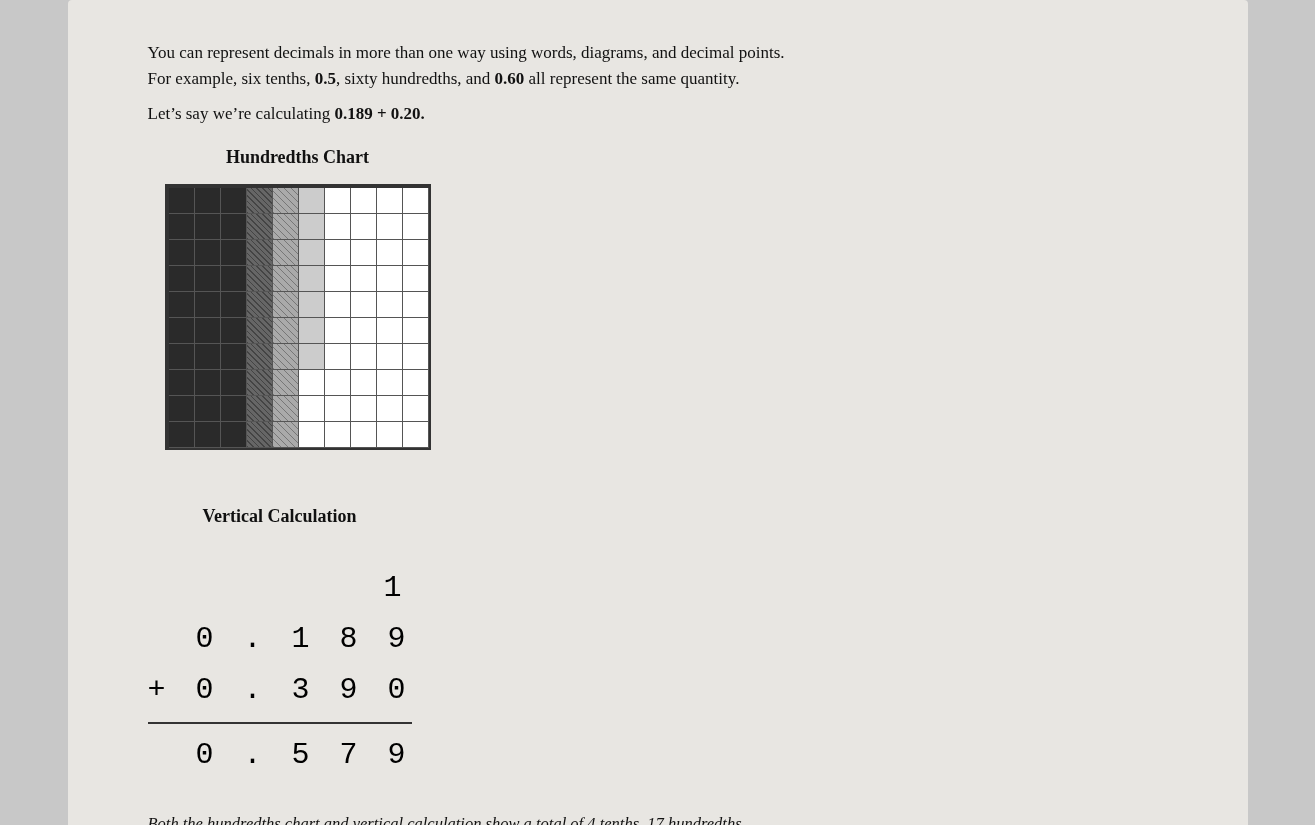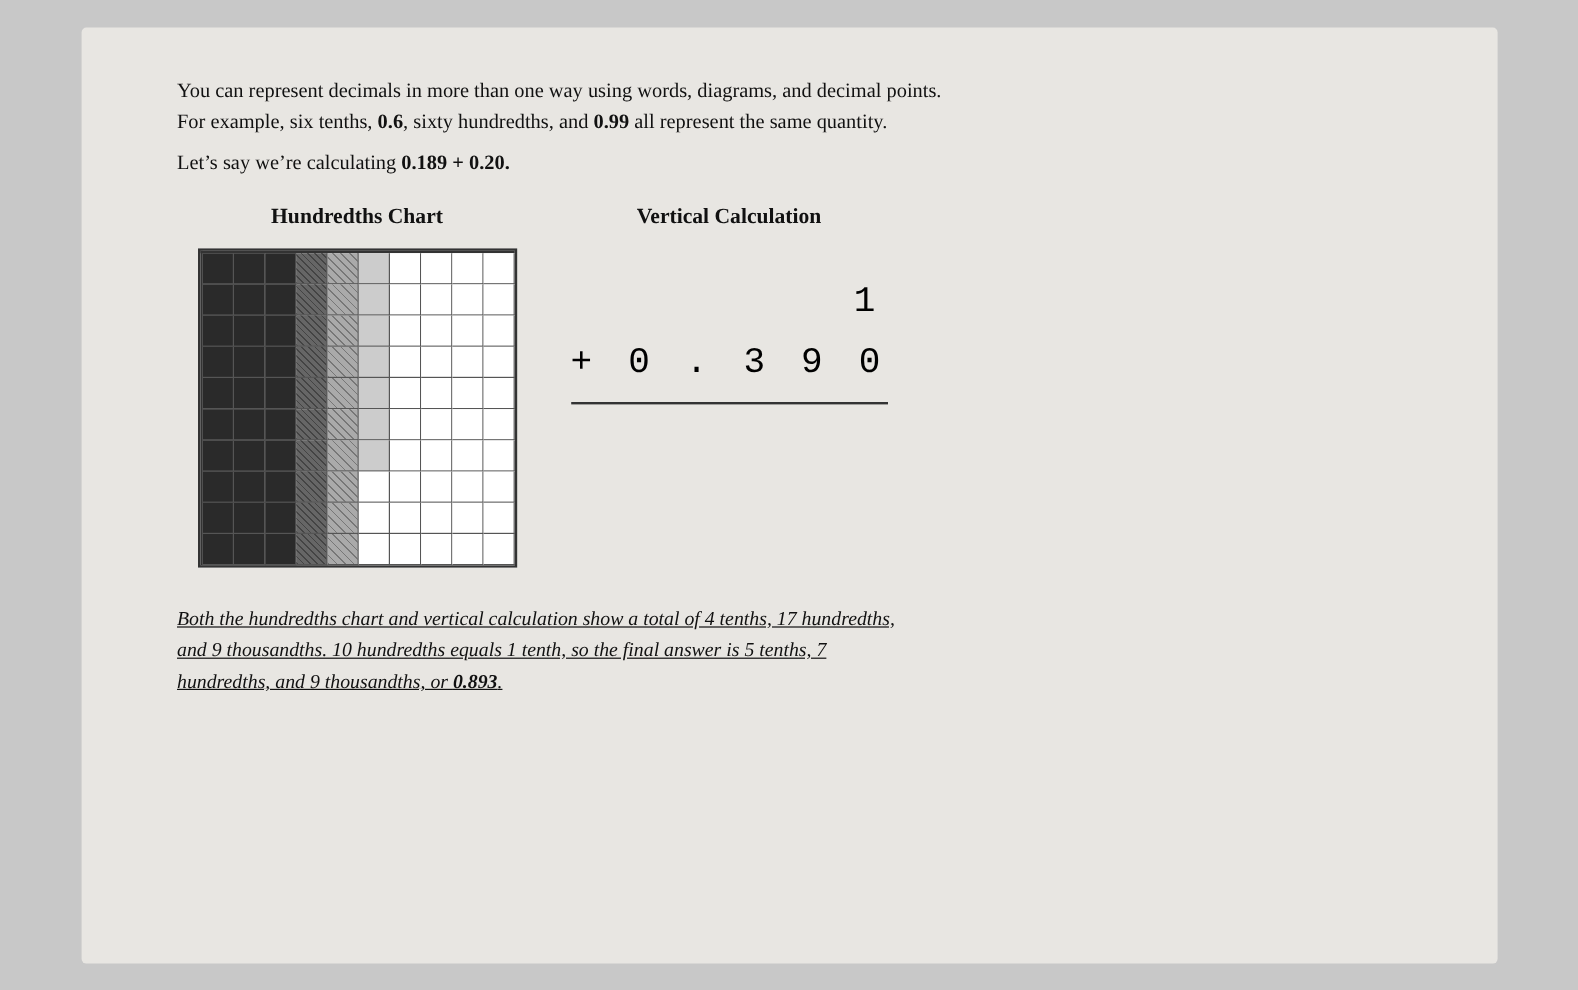--- a/index.html
+++ b/index.html
@@ -38,23 +38,23 @@
 
     .lets-say {
       font-size: 17px;
       line-height: 1.55;
       color: #111;
       margin-bottom: 20px;
     }
 
     .two-column {
       display: flex;
-      flex-direction: row;
+      flex-direction: column;
       align-items: flex-start;
-      gap: 28px;
+      gap: 56px;
       margin-bottom: 30px;
     }
 
     .left-col {
       display: flex;
       flex-direction: column;
       align-items: center;
       min-width: 300px;
     }
 
@@ -120,21 +120,21 @@
       text-decoration: underline;
     }
   </style>
 </head>
 <body>
 
 <div class="page">
 
   <p class="intro-text">
     You can represent decimals in more than one way using words, diagrams, and decimal points.<br>
-    For example, six tenths, <strong>0.6</strong>, sixty hundredths, and <strong>0.99</strong> all represent the same quantity.
+    For example, six tenths, <strong>0.5</strong>, sixty hundredths, and <strong>0.60</strong> all represent the same quantity.
   </p>
 
 
   <p class="lets-say">
     Let’s say we’re calculating <strong>0.189 + 0.20.</strong>
   </p>
 
   <div class="two-column">
 
     <div class="left-col">
@@ -245,21 +245,23 @@
             <div class="chart-cell" style="background-color: rgb(255, 255, 255);"></div>
           </div>
       </div>
     </div>
 
     <div class="right-col">
       <div class="col-title">Vertical Calculation</div>
 
       <div class="calc-block">
         <div class="calc-row" style="letter-spacing:6px; text-align:right; padding-right: 4px;">&nbsp;&nbsp;&nbsp;&nbsp;&nbsp;&nbsp;&nbsp;1</div>
+        <div class="calc-row">&nbsp;0&nbsp;.&nbsp;1&nbsp;8&nbsp;9</div>
         <div class="calc-row" style="border-bottom: 2.5px solid #333; padding-bottom:6px;">+&nbsp;0&nbsp;.&nbsp;3&nbsp;9&nbsp;0</div>
+        <div class="calc-row" style="padding-top:6px;">&nbsp;0&nbsp;.&nbsp;5&nbsp;7&nbsp;9</div>
       </div>
     </div>
 
   </div>
 
   <p class="bottom-text">
     Both the hundredths chart and vertical calculation show a total of 4 tenths, 17 hundredths,<br>
     and 9 thousandths. 10 hundredths equals 1 tenth, so the final answer is 5 tenths, 7<br>
     hundredths, and 9 thousandths, or <strong>0.893</strong>.
   </p>

